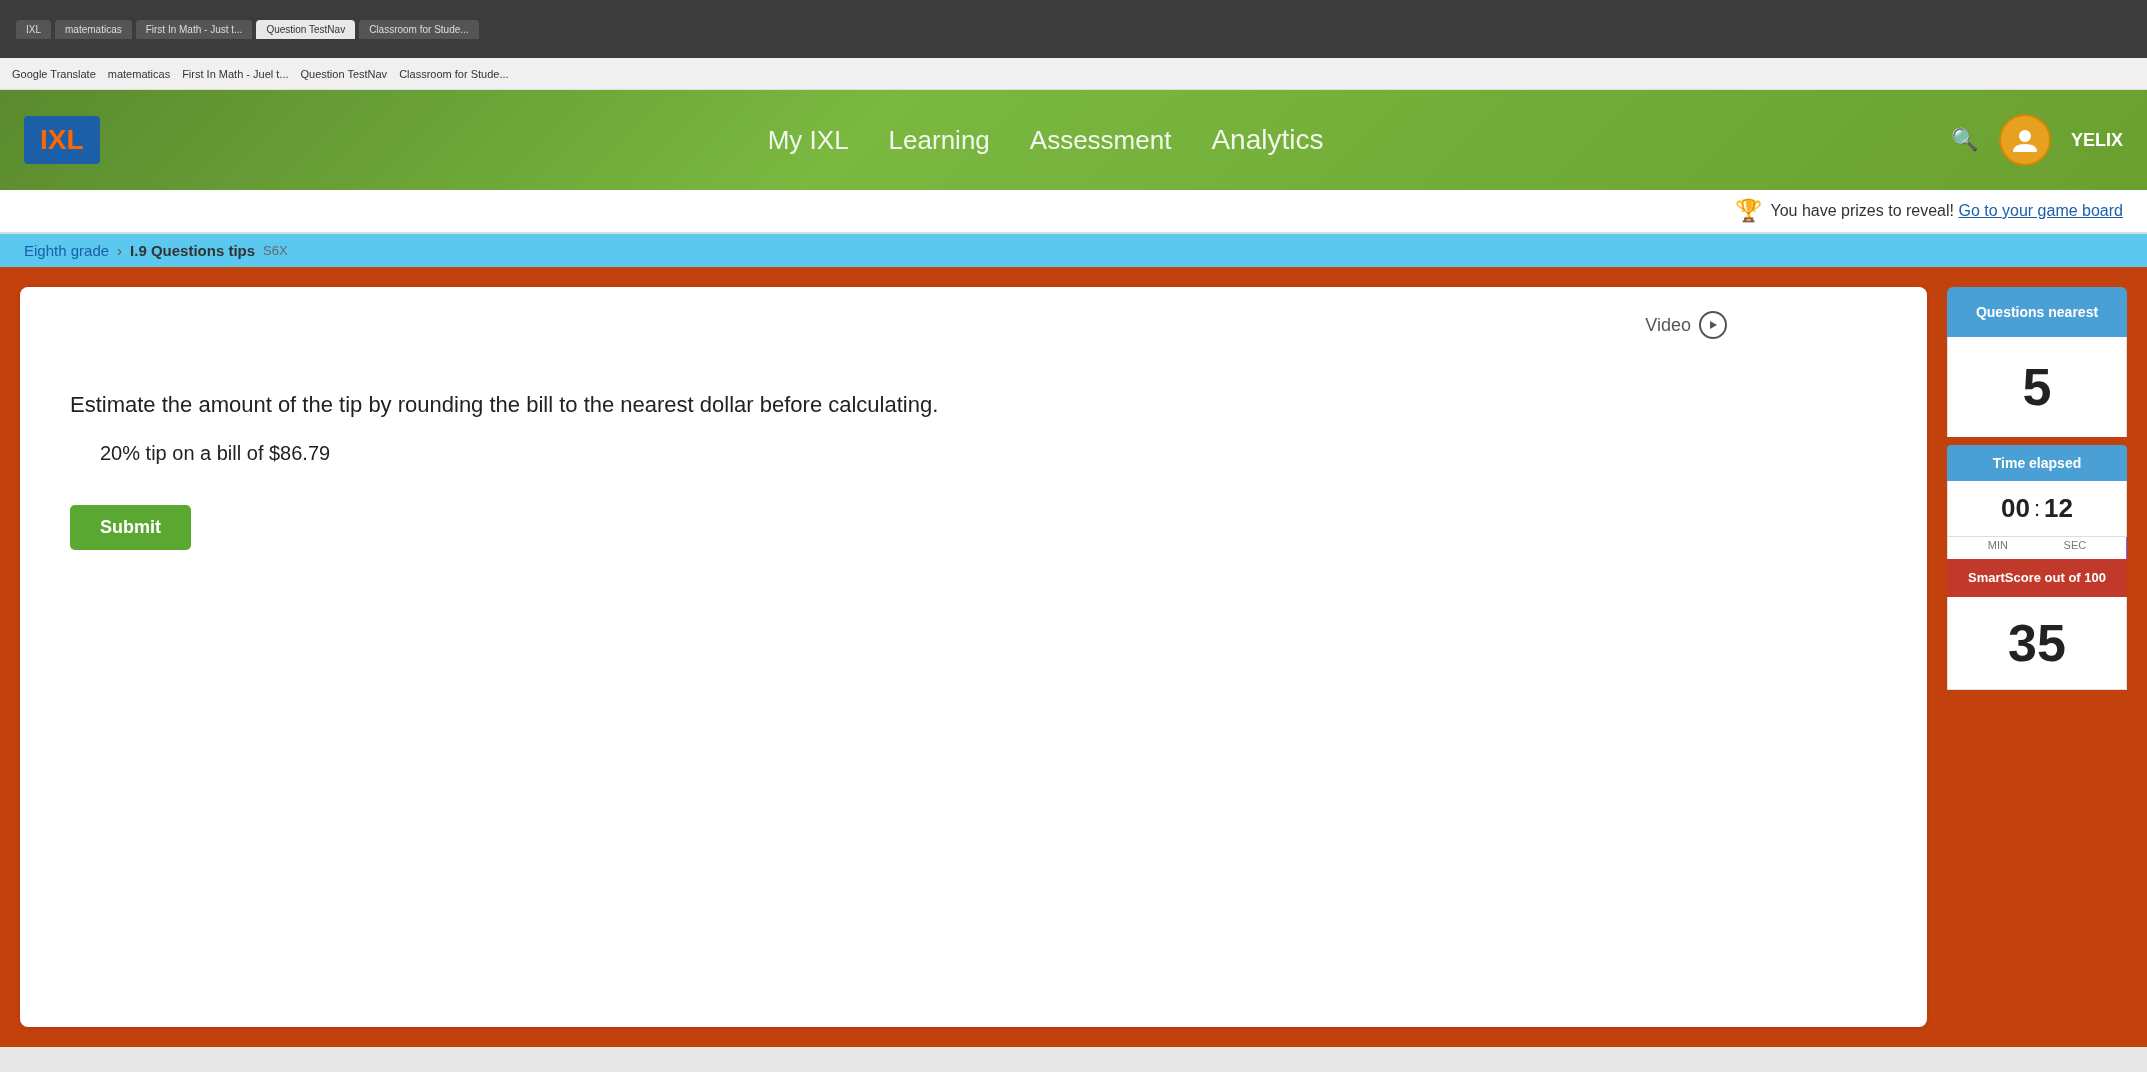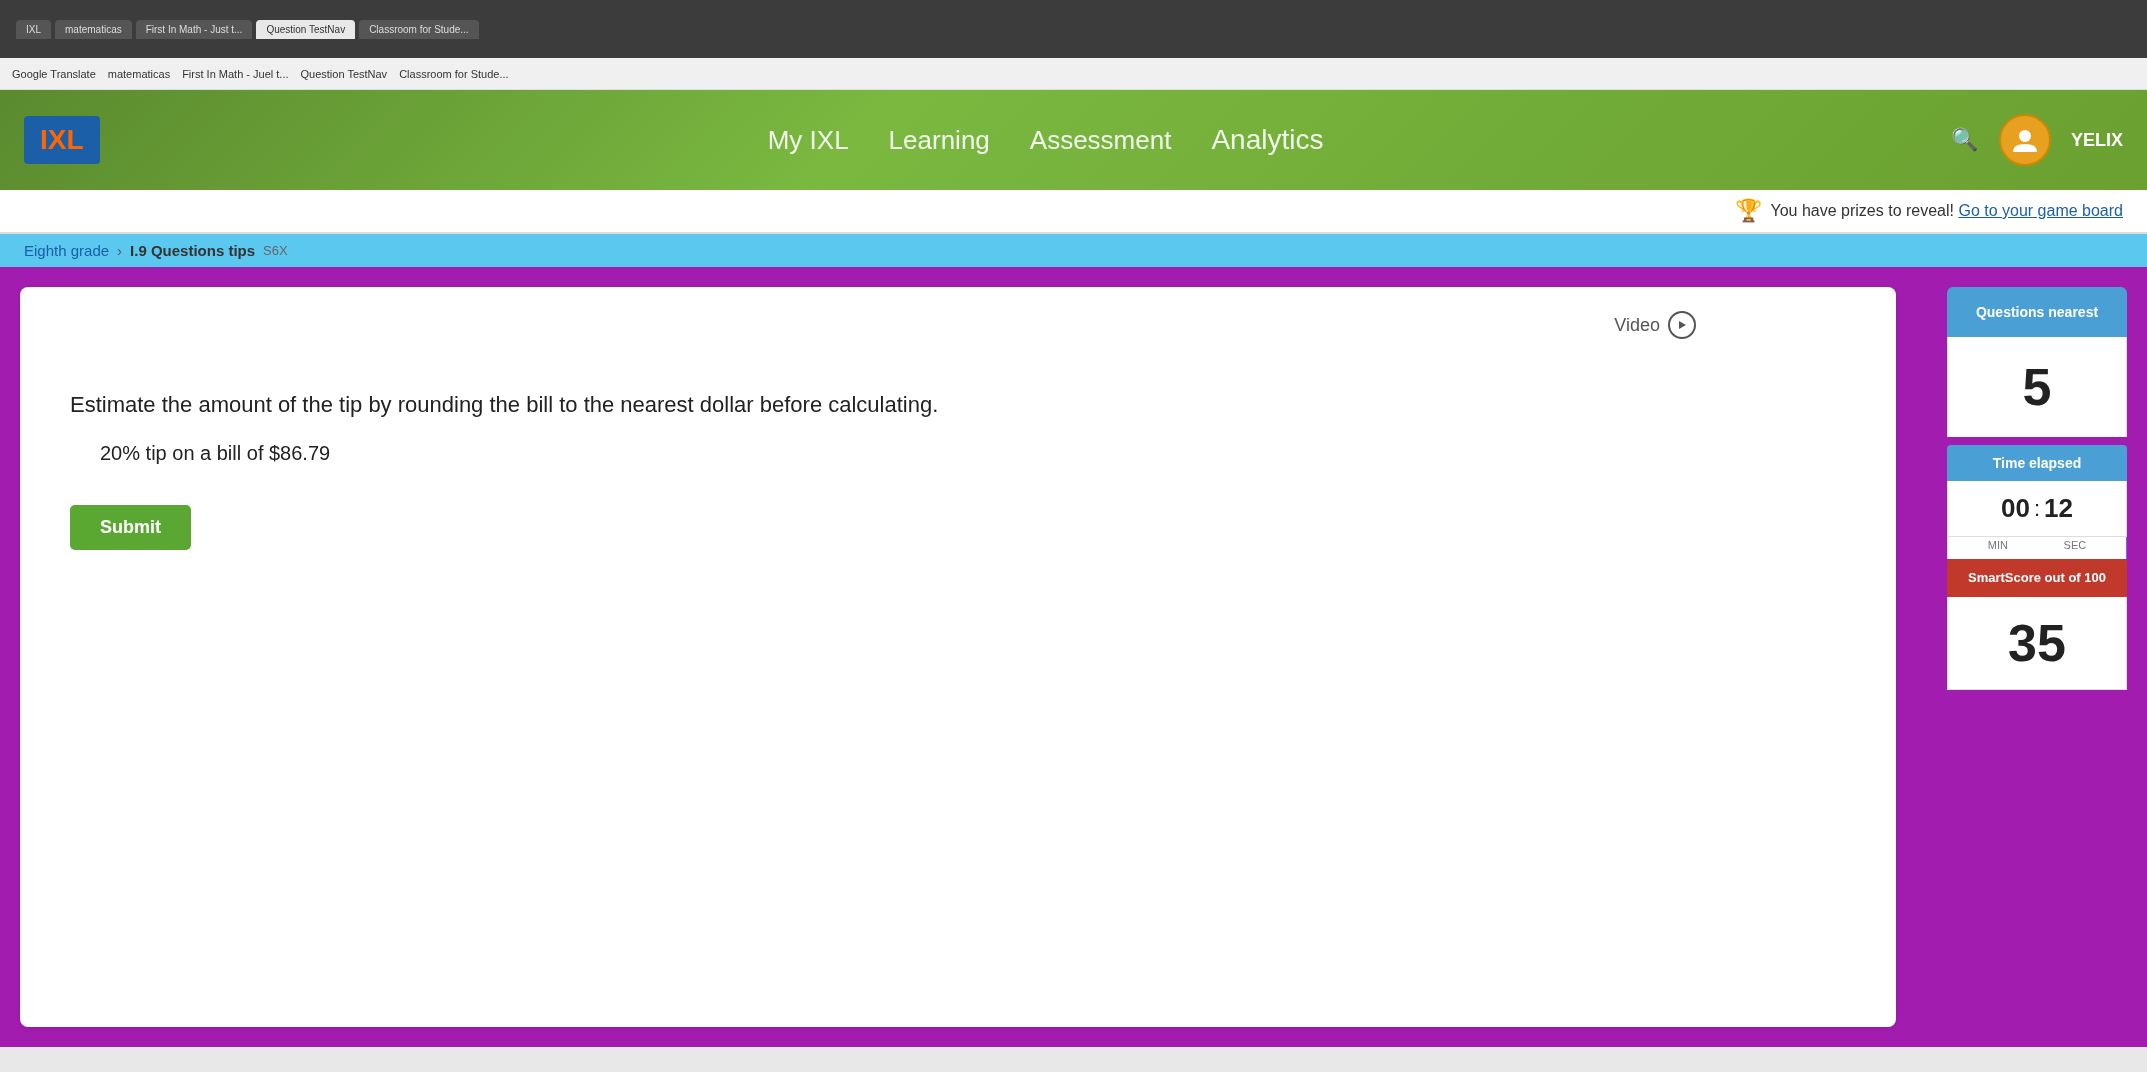--- a/index.html
+++ b/index.html
@@ -165,24 +165,23 @@
       color: #333;
       font-weight: bold;
     }
     .breadcrumb-bar .code {
       color: #666;
       font-size: 13px;
     }
 
     
     .main-area {
-      background: #a21caf;
+      background: #c2410c;
       display: flex;
       min-height: 780px;
-      gap: 31px;
     }
 
     
     .question-content {
       flex: 1;
       background: white;
       margin: 20px 0 20px 20px;
       border-radius: 8px;
       padding: 40px 50px;
       position: relative;

